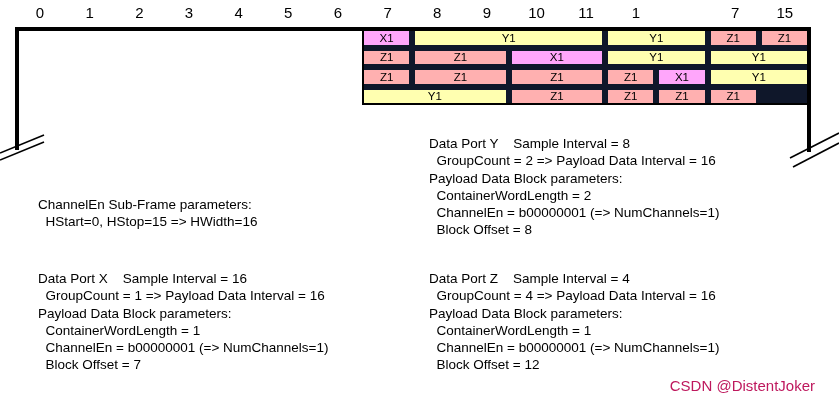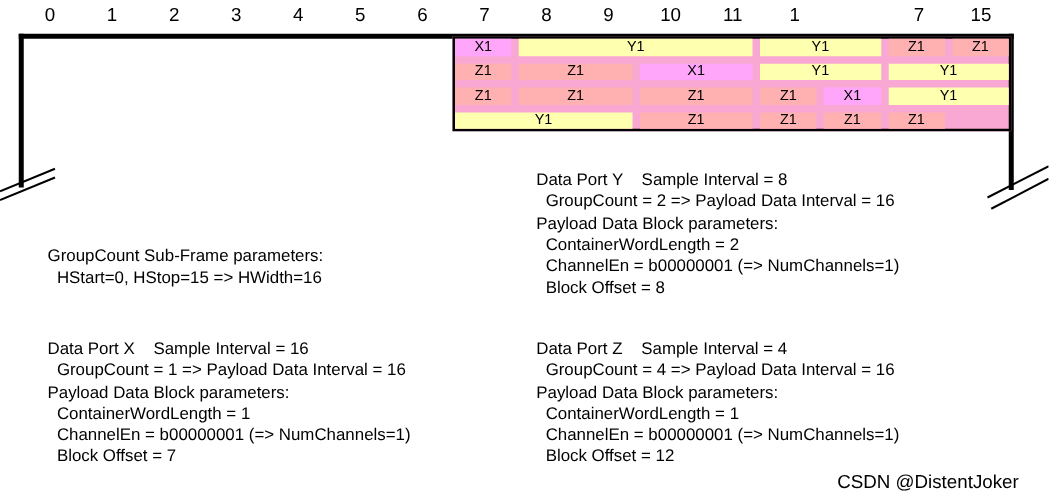--- a/index.html
+++ b/index.html
@@ -8,32 +8,32 @@
     font-family:"Liberation Sans", sans-serif; color:#000; overflow:hidden;
   }
   .col-label {
     position:absolute; top:4px; width:50px; text-align:center;
     font-size:15px; color:#000;
   }
   .frame-bar { position:absolute; background:#000; }
   #payload-grid {
     position:absolute; left:362px; top:29px; width:447px; height:76px;
     display:grid; grid-template-columns:1fr 2fr 2fr 1fr 1fr 1fr 1fr;
-    grid-auto-rows:1fr; gap:6px; background:#f9a8d4;
+    grid-auto-rows:1fr; gap:6px; background:#0f172a;
     border:2px solid #000; box-sizing:border-box;
   }
   .cell {
     display:flex; align-items:center; justify-content:center;
     font-size:11.5px; color:#000;
   }
   .break-svg { position:absolute; overflow:visible; }
   .tblock { position:absolute; font-size:13.5px; line-height:17.3px; white-space:pre; }
   .tline { white-space:pre; }
   #watermark {
-    position:absolute; right:24px; top:377px; font-size:15px; color:#000000;
+    position:absolute; right:24px; top:377px; font-size:15px; color:#be185d;
   }
 </style>
 </head>
 <body>
 
 <div id="canvas">
 
   <div>
       <span class="col-label" style="left: 15px;">0</span>
       <span class="col-label" style="left: 64.65px;">1</span>
@@ -84,21 +84,21 @@
       <div class="cell" style="grid-column: span 1; background: rgb(255, 166, 251);">X1</div>
       <div class="cell" style="grid-column: span 2; background: rgb(255, 255, 176);">Y1</div>
       <div class="cell" style="grid-column: span 2; background: rgb(255, 255, 176);">Y1</div>
       <div class="cell" style="grid-column: span 1; background: rgb(255, 176, 176);">Z1</div>
       <div class="cell" style="grid-column: span 1; background: rgb(255, 176, 176);">Z1</div>
       <div class="cell" style="grid-column: span 1; background: rgb(255, 176, 176);">Z1</div>
       <div class="cell" style="grid-column: span 1; background: rgb(255, 176, 176);">Z1</div>
     </div>
 
 
-  <div class="tblock" style="left:38px; top:196px;"><div class="tline">GroupCount Sub-Frame parameters:</div><div class="tline">  HStart=0, HStop=15 =&gt; HWidth=16</div></div>
+  <div class="tblock" style="left:38px; top:196px;"><div class="tline">ChannelEn Sub-Frame parameters:</div><div class="tline">  HStart=0, HStop=15 =&gt; HWidth=16</div></div>
 
   <div class="tblock" style="left:38px; top:270px;"><div class="tline">Data Port X    Sample Interval = 16</div><div class="tline">  GroupCount = 1 =&gt; Payload Data Interval = 16</div><div class="tline">Payload Data Block parameters:</div><div class="tline">  ContainerWordLength = 1</div><div class="tline">  ChannelEn = b00000001 (=&gt; NumChannels=1)</div><div class="tline">  Block Offset = 7</div></div>
 
   <div class="tblock" style="left:429px; top:135px;"><div class="tline">Data Port Y    Sample Interval = 8</div><div class="tline">  GroupCount = 2 =&gt; Payload Data Interval = 16</div><div class="tline">Payload Data Block parameters:</div><div class="tline">  ContainerWordLength = 2</div><div class="tline">  ChannelEn = b00000001 (=&gt; NumChannels=1)</div><div class="tline">  Block Offset = 8</div></div>
 
   <div class="tblock" style="left:429px; top:270px;"><div class="tline">Data Port Z    Sample Interval = 4</div><div class="tline">  GroupCount = 4 =&gt; Payload Data Interval = 16</div><div class="tline">Payload Data Block parameters:</div><div class="tline">  ContainerWordLength = 1</div><div class="tline">  ChannelEn = b00000001 (=&gt; NumChannels=1)</div><div class="tline">  Block Offset = 12</div></div>
 
   <div id="watermark">CSDN @DistentJoker</div>
 
 </div>

